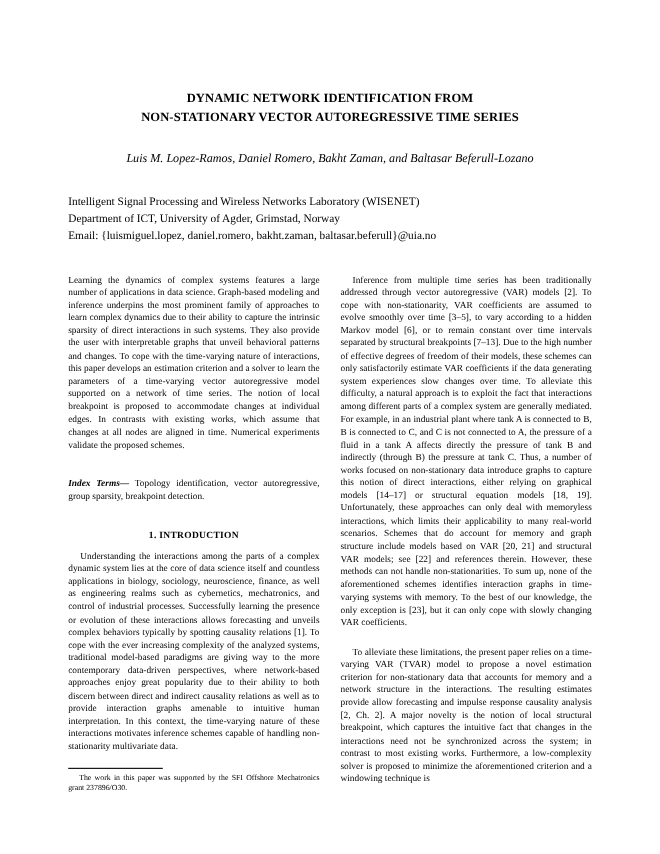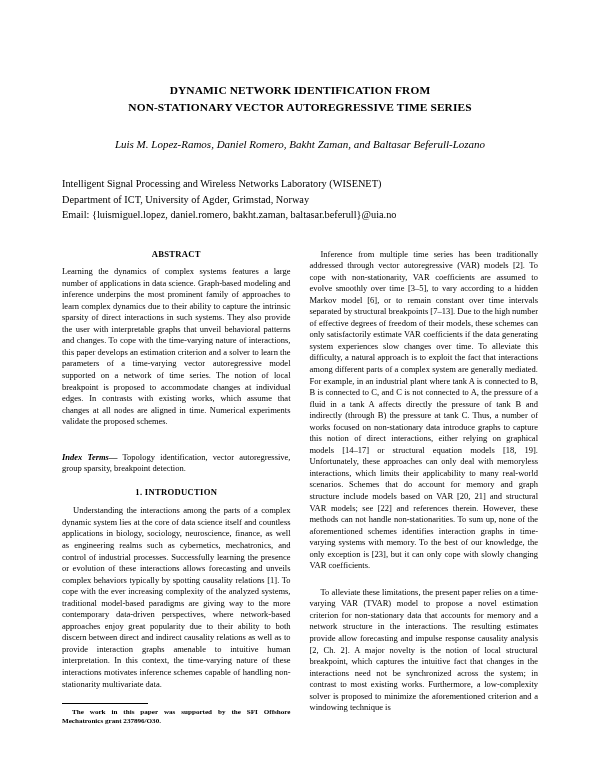--- a/index.html
+++ b/index.html
@@ -60,21 +60,21 @@
     line-height: 11.55px;
   }
   .section-head {
     text-align: center;
     font-weight: bold;
     font-size: 8.6px;
     letter-spacing: 0.3px;
     margin: 0 0 6px 0;
   }
   .section-head.num {
-    margin-top: 12px;
+    margin-top: 24px;
     margin-bottom: 7px;
   }
   p.body {
     margin: 0;
     text-indent: 11px;
   }
   p.body + p.body {
     margin-top: 15px;
   }
   .abstract-body {
@@ -97,21 +97,20 @@
     text-align: justify;
   }
   .footnote-rule {
     width: 86px;
     height: 1px;
     background: #000;
     margin-bottom: 4px;
   }
   .footnote-text {
     text-indent: 10px;
-    font-weight: bold;
   }
   .it { font-style: italic; }
 </style>
 </head>
 <body>
 
 <div class="page">
   <div class="content">
 
     <div class="title">
@@ -123,21 +122,20 @@
 
     <div class="affil">
       <div>Intelligent Signal Processing and Wireless Networks Laboratory (WISENET)</div>
       <div>Department of ICT, University of Agder, Grimstad, Norway</div>
       <div>Email: {luismiguel.lopez, daniel.romero, bakht.zaman, baltasar.beferull}@uia.no</div>
     </div>
 
     <div class="columns">
 
       <div class="col">
-        <div class="section-head">ABSTRACT</div>
         <p class="abstract-body">Learning the dynamics of complex systems features a large number of applications in data science. Graph-based modeling and inference underpins the most prominent family of approaches to learn complex dynamics due to their ability to capture the intrinsic sparsity of direct interactions in such systems. They also provide the user with interpretable graphs that unveil behavioral patterns and changes. To cope with the time-varying nature of interactions, this paper develops an estimation criterion and a solver to learn the parameters of a time-varying vector autoregressive model supported on a network of time series. The notion of local breakpoint is proposed to accommodate changes at individual edges. In contrasts with existing works, which assume that changes at all nodes are aligned in time. Numerical experiments validate the proposed schemes.</p>
 
         <p class="index">
           <span class="it">Index Terms—</span>
           <span>Topology identification, vector autoregressive, group sparsity, breakpoint detection.</span>
         </p>
 
         <div class="section-head num">1. INTRODUCTION</div>
         <p class="body">Understanding the interactions among the parts of a complex dynamic system lies at the core of data science itself and countless applications in biology, sociology, neuroscience, finance, as well as engineering realms such as cybernetics, mechatronics, and control of industrial processes. Successfully learning the presence or evolution of these interactions allows forecasting and unveils complex behaviors typically by spotting causality relations [1]. To cope with the ever increasing complexity of the analyzed systems, traditional model-based paradigms are giving way to the more contemporary data-driven perspectives, where network-based approaches enjoy great popularity due to their ability to both discern between direct and indirect causality relations as well as to provide interaction graphs amenable to intuitive human interpretation. In this context, the time-varying nature of these interactions motivates inference schemes capable of handling non-stationarity multivariate data.</p>
 

